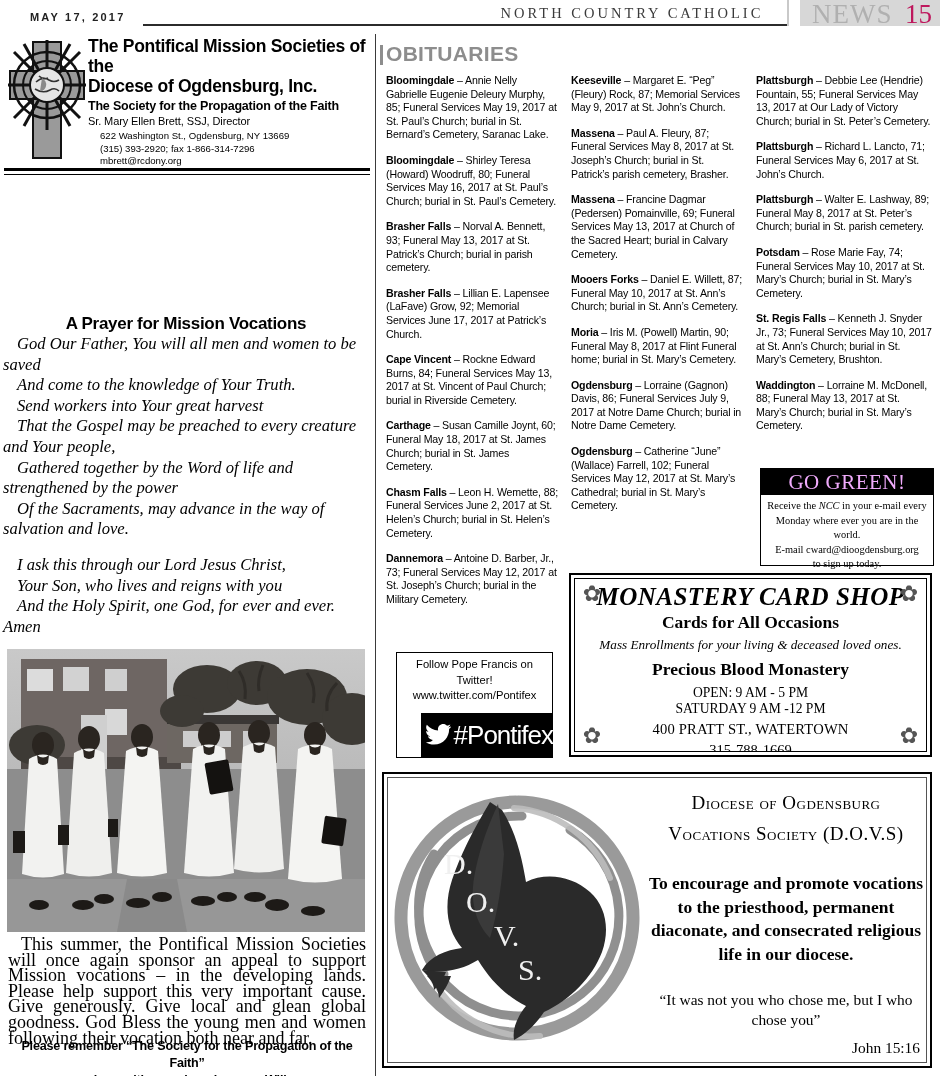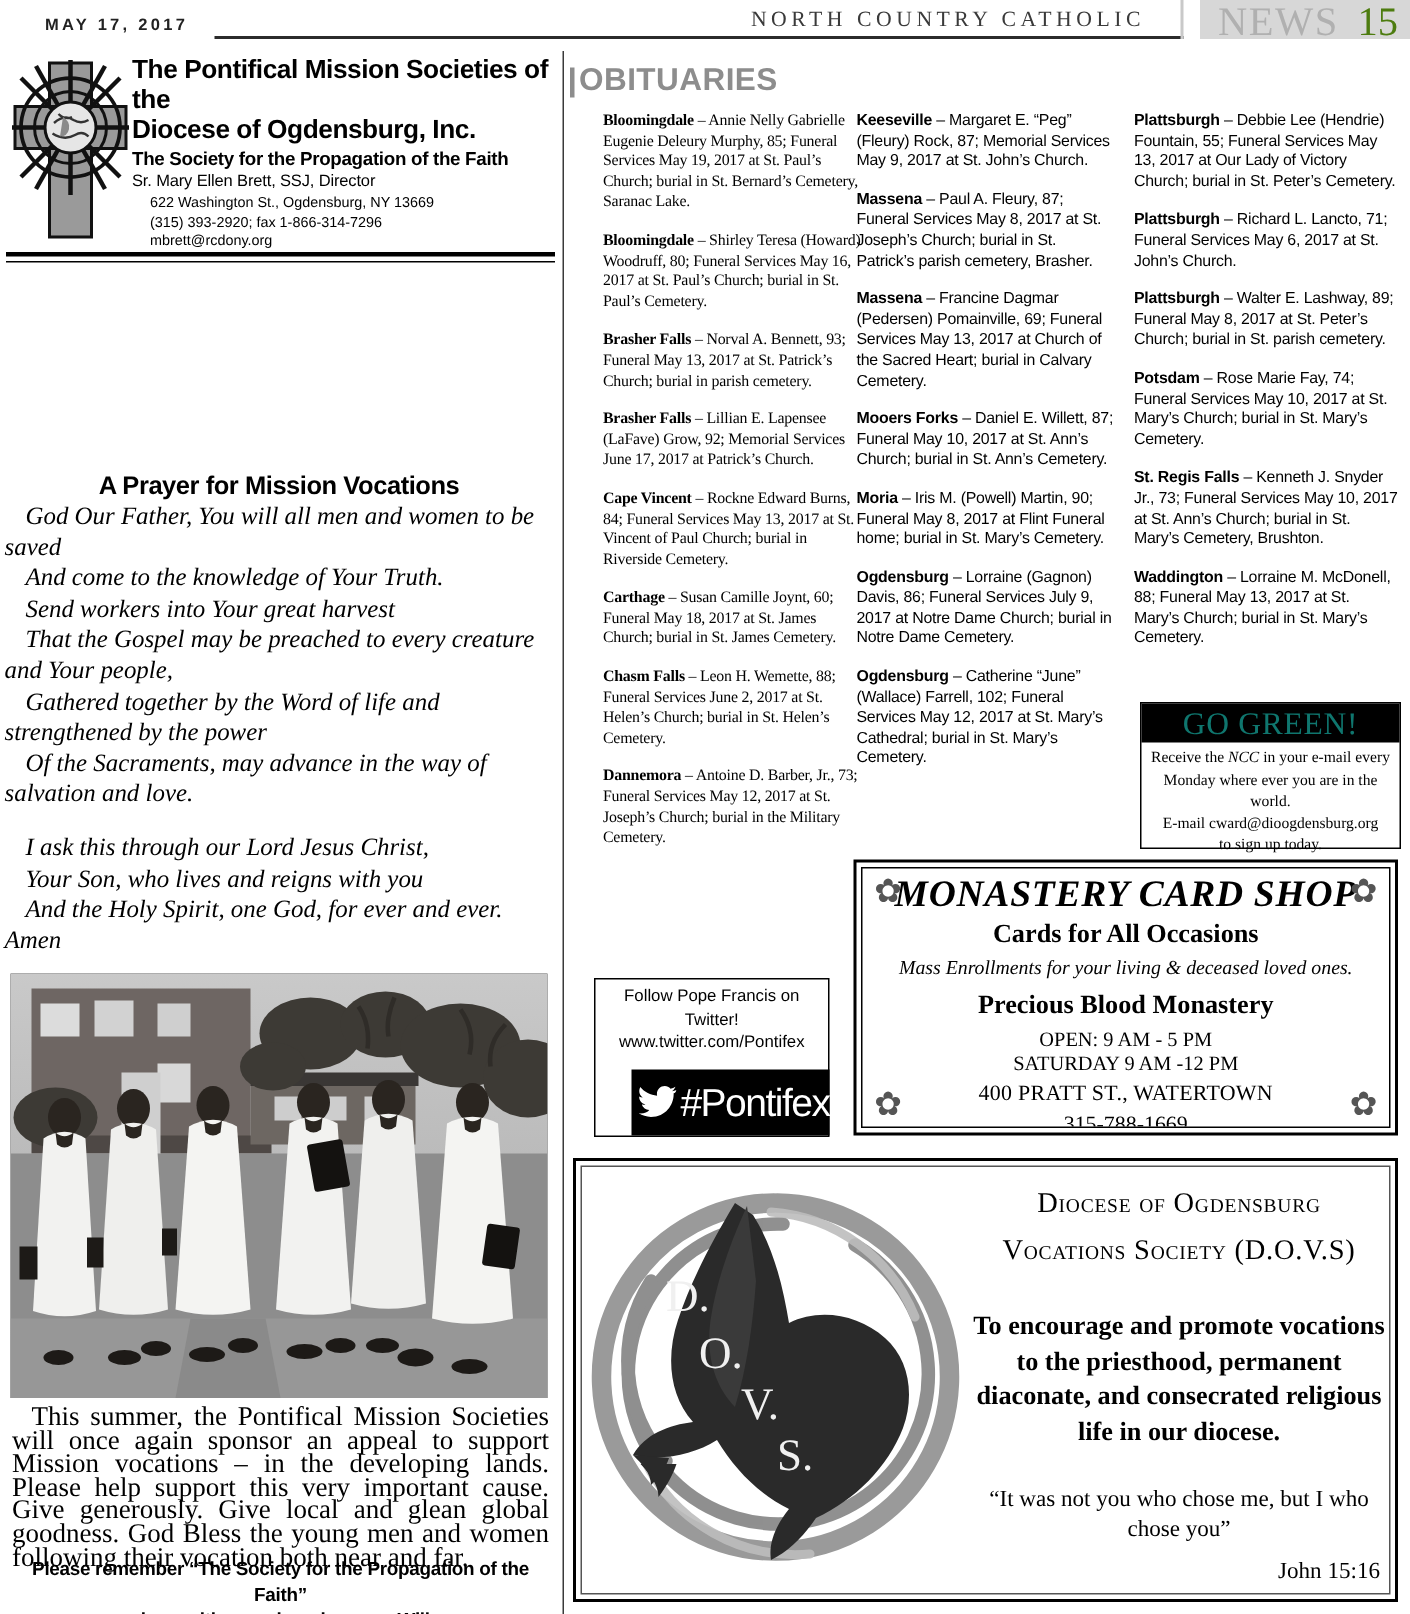--- a/index.html
+++ b/index.html
@@ -33,21 +33,21 @@
     position:absolute;left:800px;top:0;width:140px;height:26px;background:#d7d7d7;
   }
   .mast-news{
     position:absolute;left:812px;top:-1px;
     font-family:"Liberation Serif", serif;
     font-size:27px;letter-spacing:1px;color:#b0b0b0;
   }
   .mast-pg{
     position:absolute;left:905px;top:-1px;
     font-family:"Liberation Serif", serif;
-    font-size:27px;color:#4d7c0f;
+    font-size:27px;color:#be185d;
   }
 
   
   .col-divider{position:absolute;left:375px;top:34px;width:1px;height:1042px;background:#3a3a3a;}
 
   
   .left{position:absolute;left:0;top:36px;width:372px;height:1040px;}
 
   .logo-block{position:relative;height:130px;}
   .pms-logo{position:absolute;left:6px;top:2px;width:82px;height:124px;}
@@ -99,39 +99,39 @@
   }
 
   
   .ob-title{
     position:absolute;left:386px;top:42px;
     font-size:21px;font-weight:bold;color:#8d8d8d;letter-spacing:0.3px;
   }
   .ob-bar{position:absolute;left:380px;top:45px;width:3px;height:20px;background:#8d8d8d;}
 
   .obcol{position:absolute;top:74px;font-size:10.6px;line-height:13.6px;letter-spacing:-0.15px;}
-  .obcol1{left:402px;width:172px;font-family:Liberation Serif, serif;}
+  .obcol1{left:386px;width:172px;}
   .obcol2{left:571px;width:172px;}
   .obcol3{left:756px;width:176px;}
   .ob-item{margin-bottom:12px;}
   .ob-city{font-weight:bold;}
 
   
   .pontifex{position:absolute;left:396px;top:652px;width:155px;height:104px;border:1px solid #000;background:#fff;}
   .pontifex-top{height:55px;padding-top:4px;text-align:center;font-size:11.2px;line-height:15.5px;}
   .pontifex-bot{
     position:absolute;left:0;bottom:0;width:132px;height:44px;background:#000;
     display:flex;align-items:center;justify-content:flex-end;gap:3px;margin-left:24px;
   }
   .tw-bird{width:26px;height:22px;}
   .pontifex-tag{color:#fff;font-size:26px;letter-spacing:-1px;font-weight:400;}
 
   
   .gogreen{position:absolute;left:760px;top:468px;width:172px;height:96px;border:1.5px solid #000;background:#fff;}
-  .gg-head{background:#000;color:#0f766e;height:26px;text-align:center;
+  .gg-head{background:#000;color:#f0abfc;height:26px;text-align:center;
     font-family:"Liberation Serif", serif;font-size:21px;line-height:26px;letter-spacing:0.5px;}
   .gg-body{padding:4px 4px 0;text-align:center;
     font-family:"Liberation Serif", serif;font-size:10.4px;line-height:14.5px;}
   .gg-body i{font-style:italic;}
 
   
   .monastery{position:absolute;left:569px;top:573px;width:363px;height:184px;
     border:2.5px solid #000;background:#fff;padding:3px;box-sizing:border-box;}
   .mon-inner{border:1px solid #000;width:100%;height:100%;box-sizing:border-box;position:relative;
     font-family:"Liberation Serif", serif;text-align:center;overflow:hidden;}

